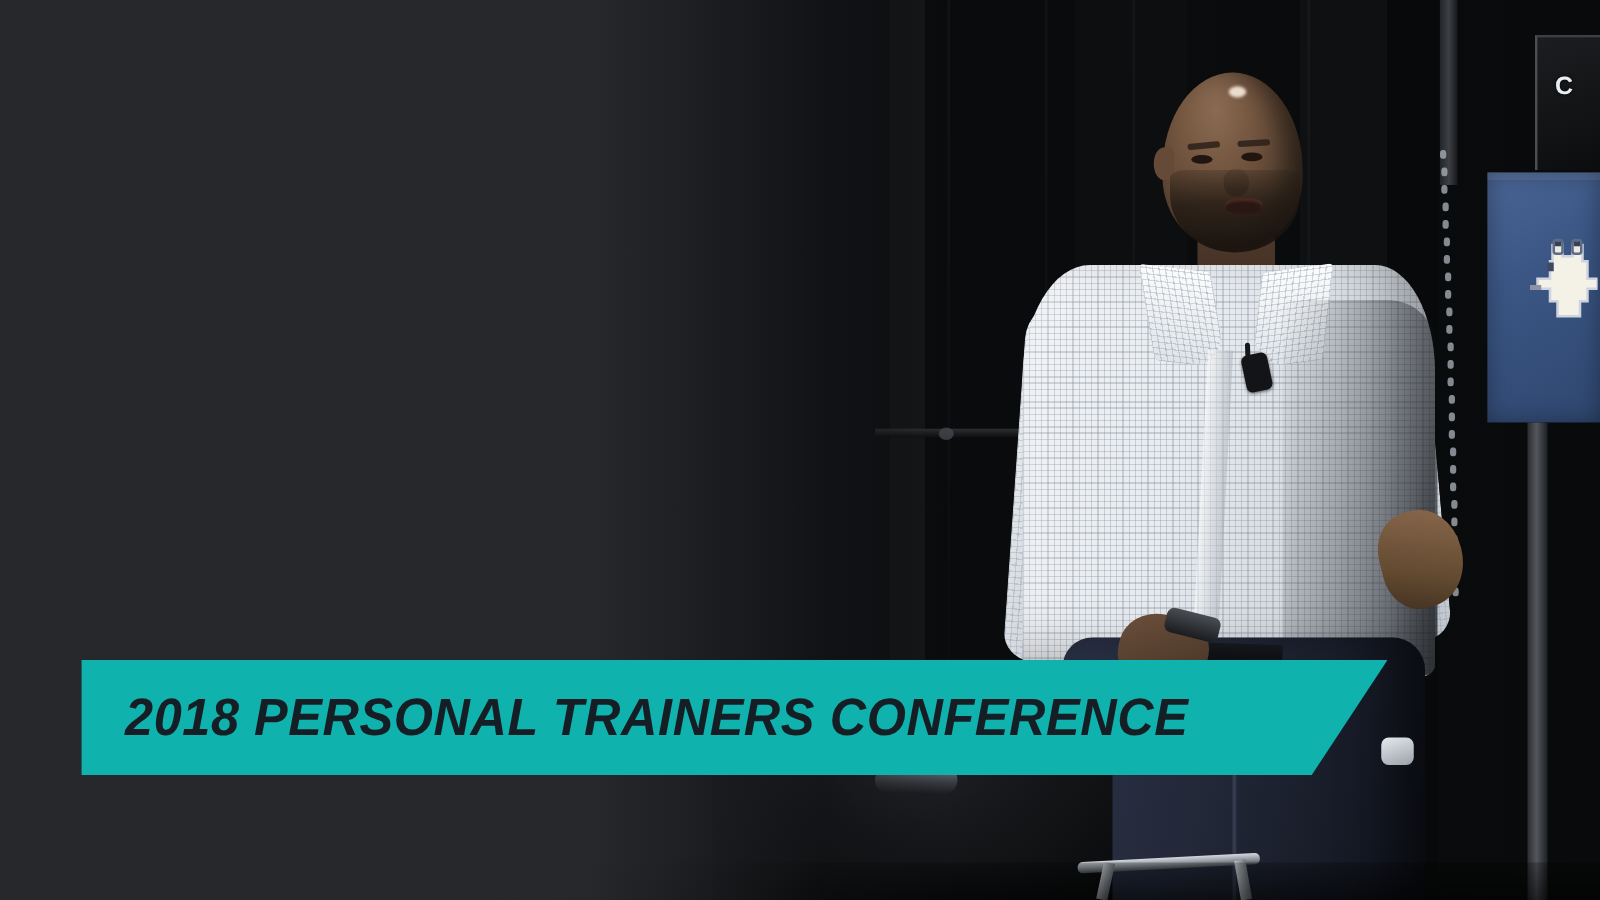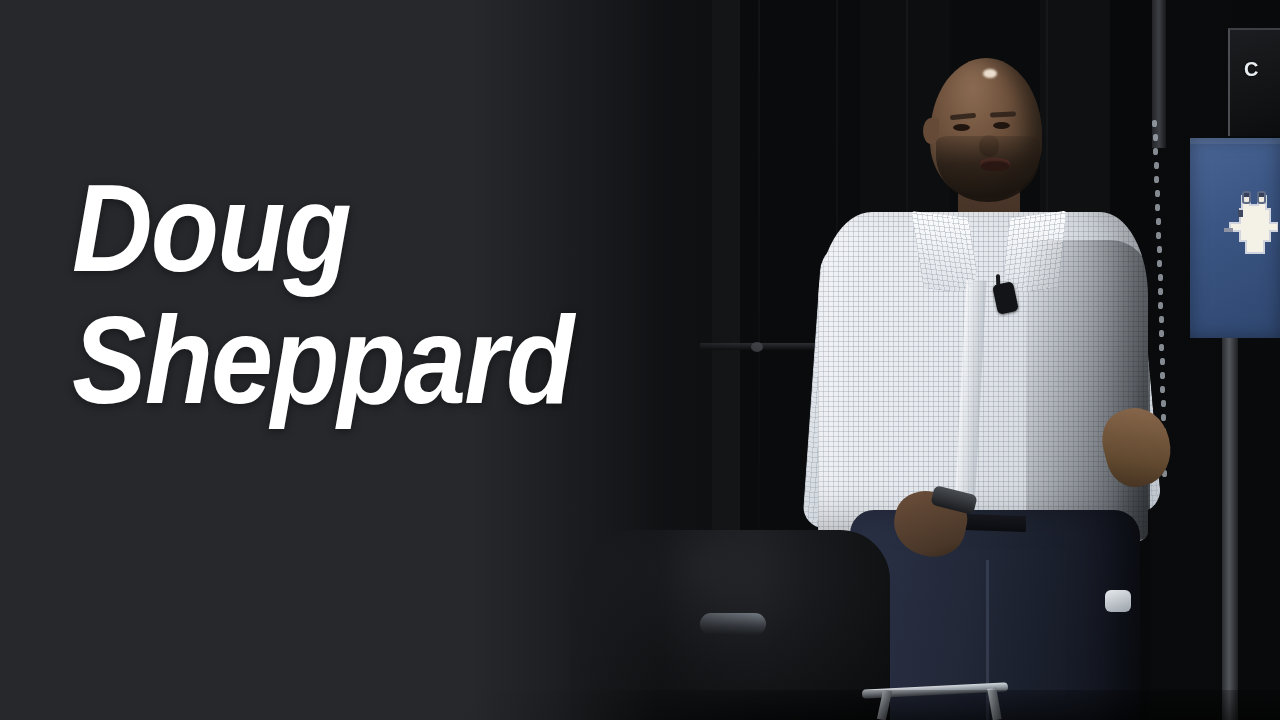--- a/index.html
+++ b/index.html
@@ -495,19 +495,18 @@
     <div class="equip-handle"></div>
     <div class="equip-bar"></div>
     <div class="equip-leg-a"></div>
     <div class="equip-leg-b"></div>
     <div class="equip-knob"></div>
     <div class="floor-dark"></div>
 
     <div class="left-fade"></div>
   </div>
 
-  <div class="title-block">
-    <span class="title-line line1">Doug</span>
-    <span class="title-line line2">Sheppard</span>
+
+  <div class="banner">
+    <span class="banner-text">2018 PERSONAL TRAINERS CONFERENCE</span>
   </div>
 
-
 </div>
 
 </body></html>

